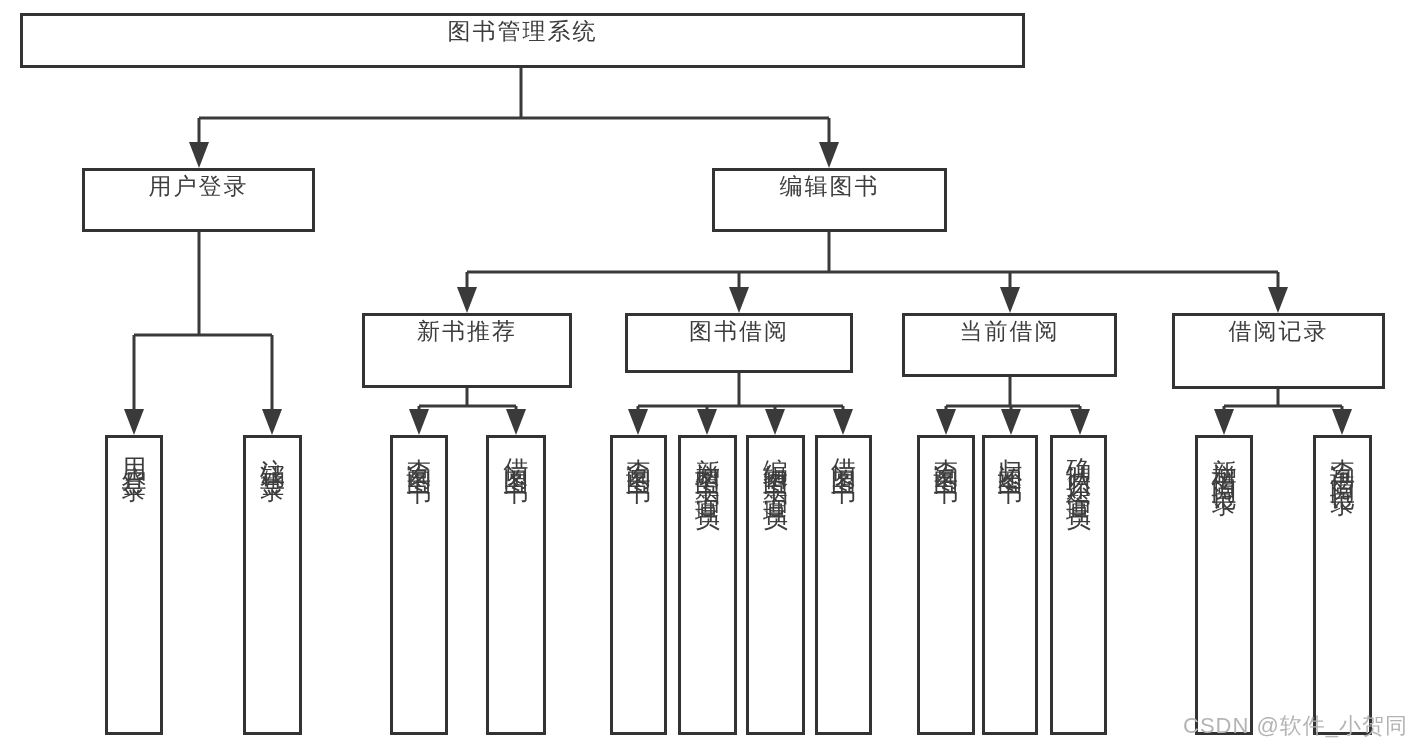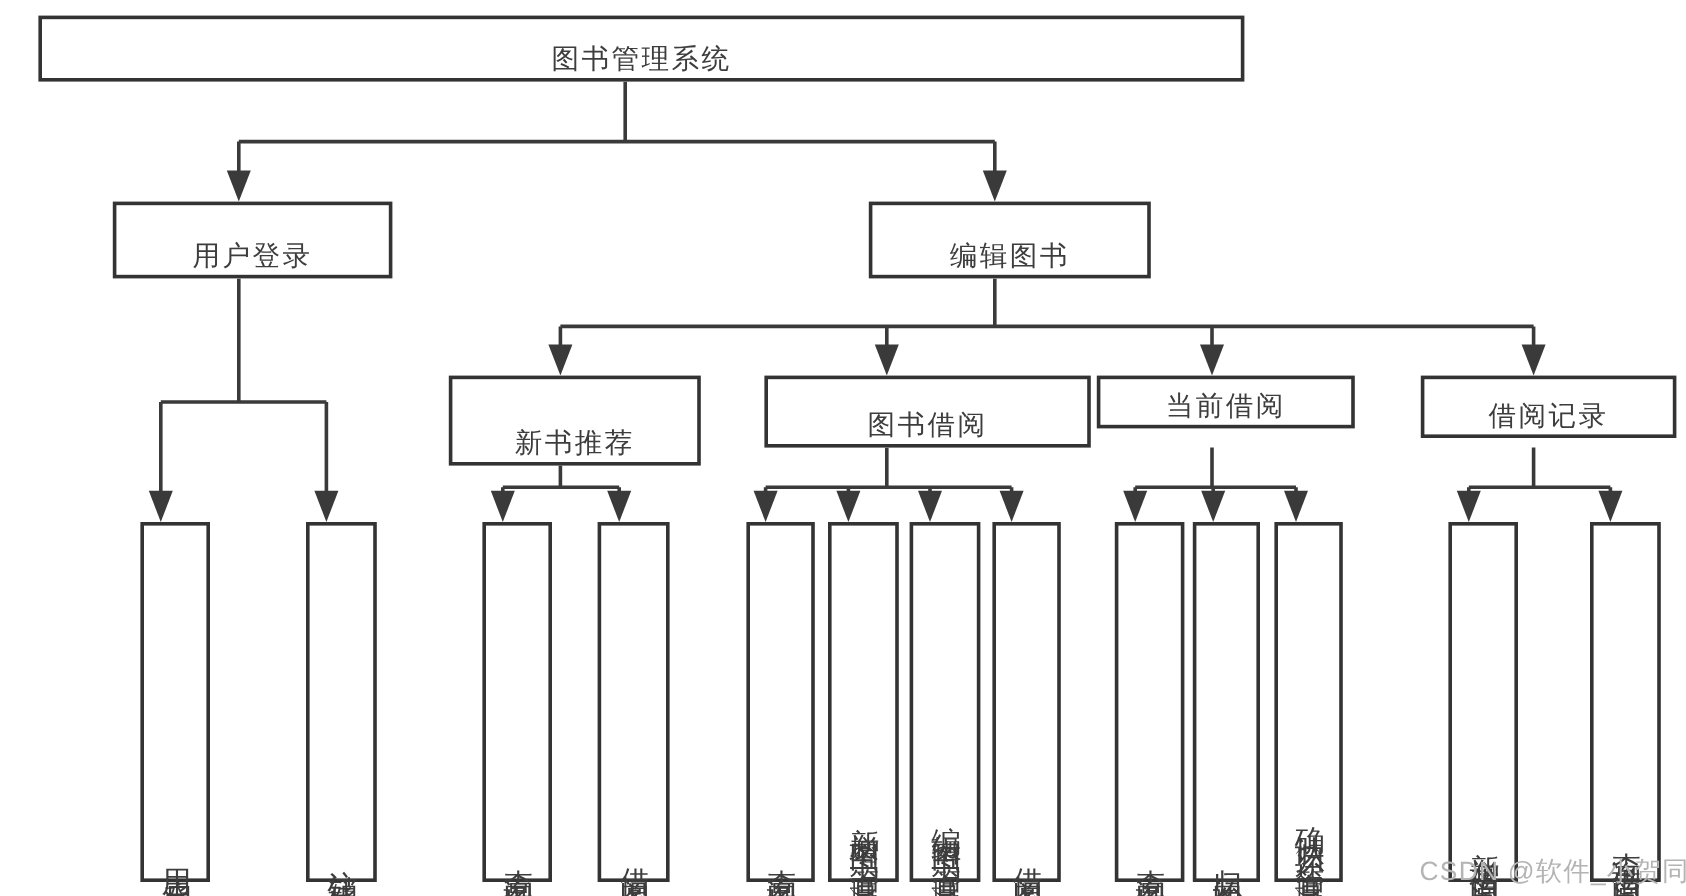--- a/index.html
+++ b/index.html
@@ -29,24 +29,23 @@
     fill:none;
   }
   .connectors polygon{
     fill:var(--color-line);
   }
   .node{
     position:absolute;
     background:#ffffff;
     border:3px solid var(--color-box_border);
     display:flex;
-    align-items:flex-end;
+    align-items:flex-start;
     justify-content:center;
     color:var(--color-text);
-    margin-left:12px;
   }
   .node.h{
     font-size:23px;
     letter-spacing:2px;
   }
   .node.leaf .vtext{
     writing-mode:vertical-rl;
     text-orientation:mixed;
     font-size:25px;
     letter-spacing:7px;
@@ -119,27 +118,27 @@
   <div class="node h" style="left:82px;top:168px;width:233px;height:64px">
     <span>用户登录</span>
   </div>
   <div class="node h" style="left:712px;top:168px;width:235px;height:64px">
     <span>编辑图书</span>
   </div>
 
   <div class="node h" style="left:362px;top:313px;width:210px;height:75px">
     <span>新书推荐</span>
   </div>
-  <div class="node h" style="left:625px;top:313px;width:272px;height:60px">
+  <div class="node h" style="left:625px;top:313px;width:228px;height:60px">
     <span>图书借阅</span>
   </div>
-  <div class="node h" style="left:902px;top:313px;width:215px;height:44px">
+  <div class="node h" style="left:902px;top:313px;width:215px;height:64px">
     <span>当前借阅</span>
   </div>
-  <div class="node h" style="left:1172px;top:313px;width:213px;height:52px">
+  <div class="node h" style="left:1172px;top:313px;width:213px;height:76px">
     <span>借阅记录</span>
   </div>
 
   <div class="node leaf" style="left:105px;top:435px;width:58px;height:300px">
     <span class="vtext">用户登录</span>
   </div>
   <div class="node leaf" style="left:243px;top:435px;width:59px;height:300px">
     <span class="vtext">注销登录</span>
   </div>
 

